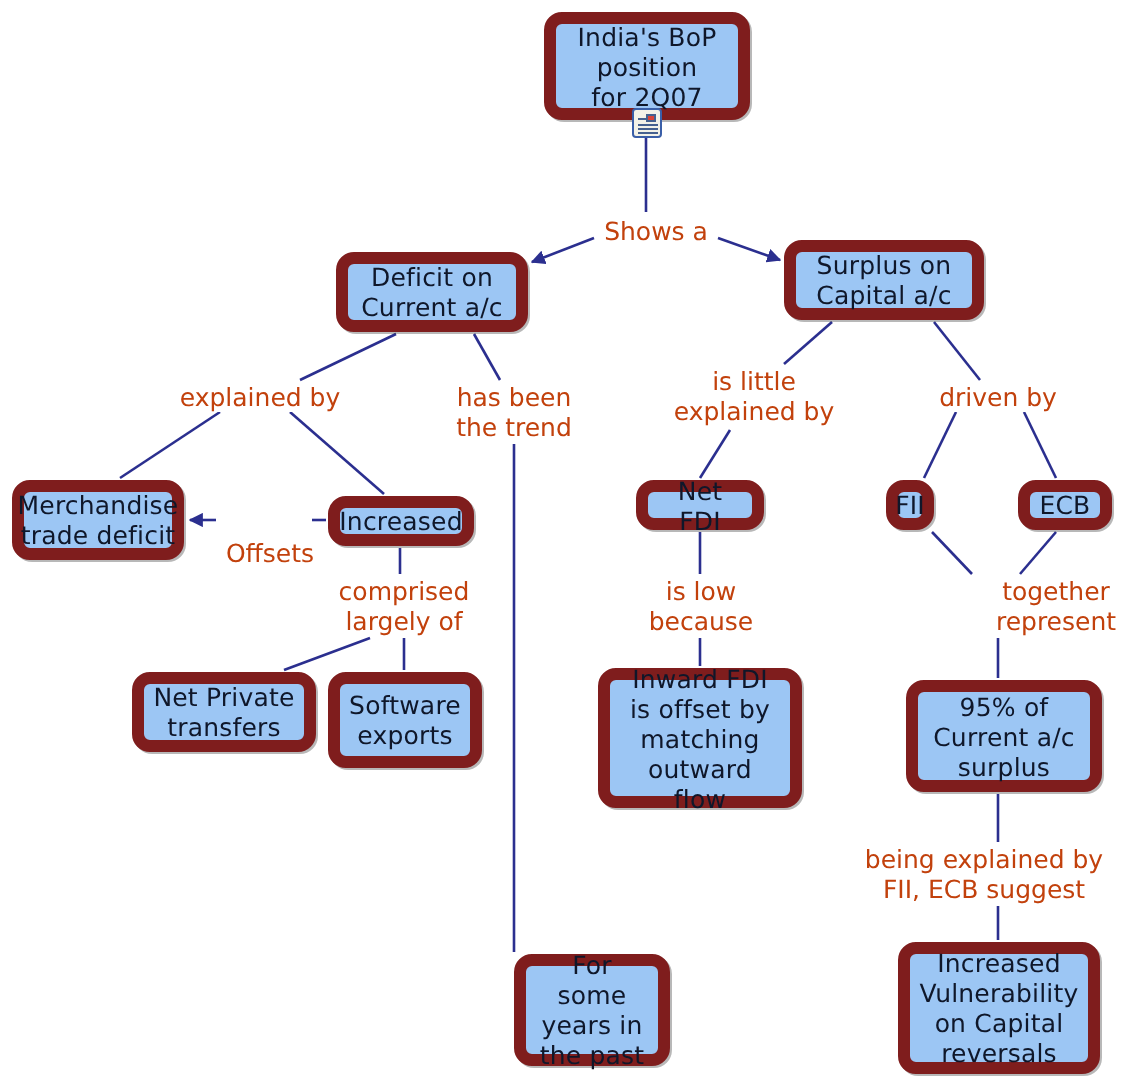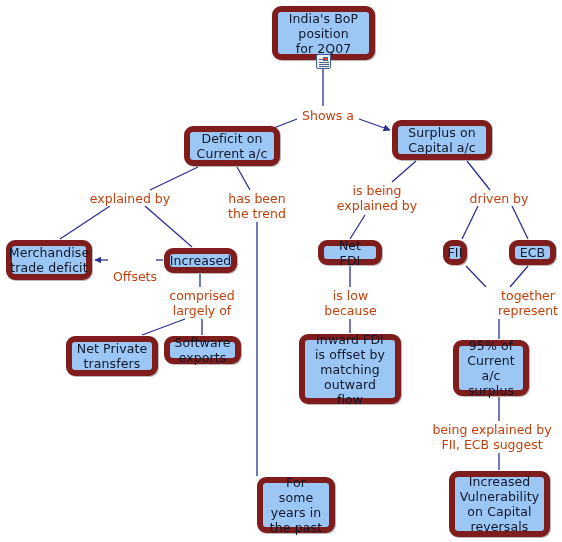--- a/index.html
+++ b/index.html
@@ -145,55 +145,55 @@
       <line x1="499" y1="397" x2="499" y2="421"></line>
 
       <line x1="499" y1="453" x2="499" y2="470"></line>
     </g>
   </svg>
 
   <div id="nodes">
       <div class="node" style="left: 272px; top: 6px; width: 103px; height: 54px;">India's BoP
 position
 for 2Q07</div>
-      <div class="node" style="left: 168px; top: 126px; width: 96px; height: 40px; margin-left: 16px;">Deficit on
+      <div class="node" style="left: 168px; top: 126px; width: 96px; height: 40px;">Deficit on
 Current a/c</div>
       <div class="node" style="left: 392px; top: 120px; width: 100px; height: 40px;">Surplus on
 Capital a/c</div>
       <div class="node" style="left: 6px; top: 240px; width: 86px; height: 40px;">Merchandise
 trade deficit</div>
       <div class="node" style="left: 164px; top: 248px; width: 73px; height: 25px;">Increased</div>
       <div class="node" style="left: 66px; top: 336px; width: 92px; height: 40px;">Net Private
 transfers</div>
-      <div class="node" style="left: 164px; top: 336px; width: 77px; height: 28px;">Software
+      <div class="node" style="left: 164px; top: 336px; width: 77px; height: 48px;">Software
 exports</div>
       <div class="node" style="left: 318px; top: 240px; width: 64px; height: 25px;">Net FDI</div>
       <div class="node" style="left: 299px; top: 334px; width: 102px; height: 70px;">Inward FDI
 is offset by
 matching
 outward flow</div>
       <div class="node" style="left: 443px; top: 240px; width: 24px; height: 25px;">FII</div>
       <div class="node" style="left: 509px; top: 240px; width: 47px; height: 25px;">ECB</div>
-      <div class="node" style="left: 453px; top: 340px; width: 76px; height: 56px;">95% of
+      <div class="node" style="left: 453px; top: 340px; width: 98px; height: 56px;">95% of
 Current a/c
 surplus</div>
       <div class="node" style="left: 233px; top: 477px; width: 78px; height: 56px; margin-left: 24px;">For some
 years in
 the past</div>
       <div class="node" style="left: 449px; top: 471px; width: 101px; height: 66px;">Increased
 Vulnerability
 on Capital
 reversals</div>
     </div>
   <div id="labels">
       <div class="link-label" style="left: 299px; top: 108px; width: 58px;">Shows a</div>
       <div class="link-label" style="left: 87px; top: 191px; width: 86px;">explained by</div>
       <div class="link-label" style="left: 220px; top: 191px; width: 74px;">has been
 the trend</div>
-      <div class="link-label" style="left: 333px; top: 183px; width: 88px;">is being
+      <div class="link-label" style="left: 333px; top: 183px; width: 88px;">is little
 explained by</div>
       <div class="link-label" style="left: 466px; top: 191px; width: 66px;">driven by</div>
       <div class="link-label" style="left: 110px; top: 253px; width: 50px; margin-top: 16px;">Offsets</div>
       <div class="link-label" style="left: 322px; top: 288px; width: 57px;">is low
 because</div>
       <div class="link-label" style="left: 166px; top: 288px; width: 72px;">comprised
 largely of</div>
       <div class="link-label" style="left: 463px; top: 288px; width: 70px; margin-left: 30px;">together
 represent</div>
       <div class="link-label" style="left: 428px; top: 422px; width: 128px;">being explained by

